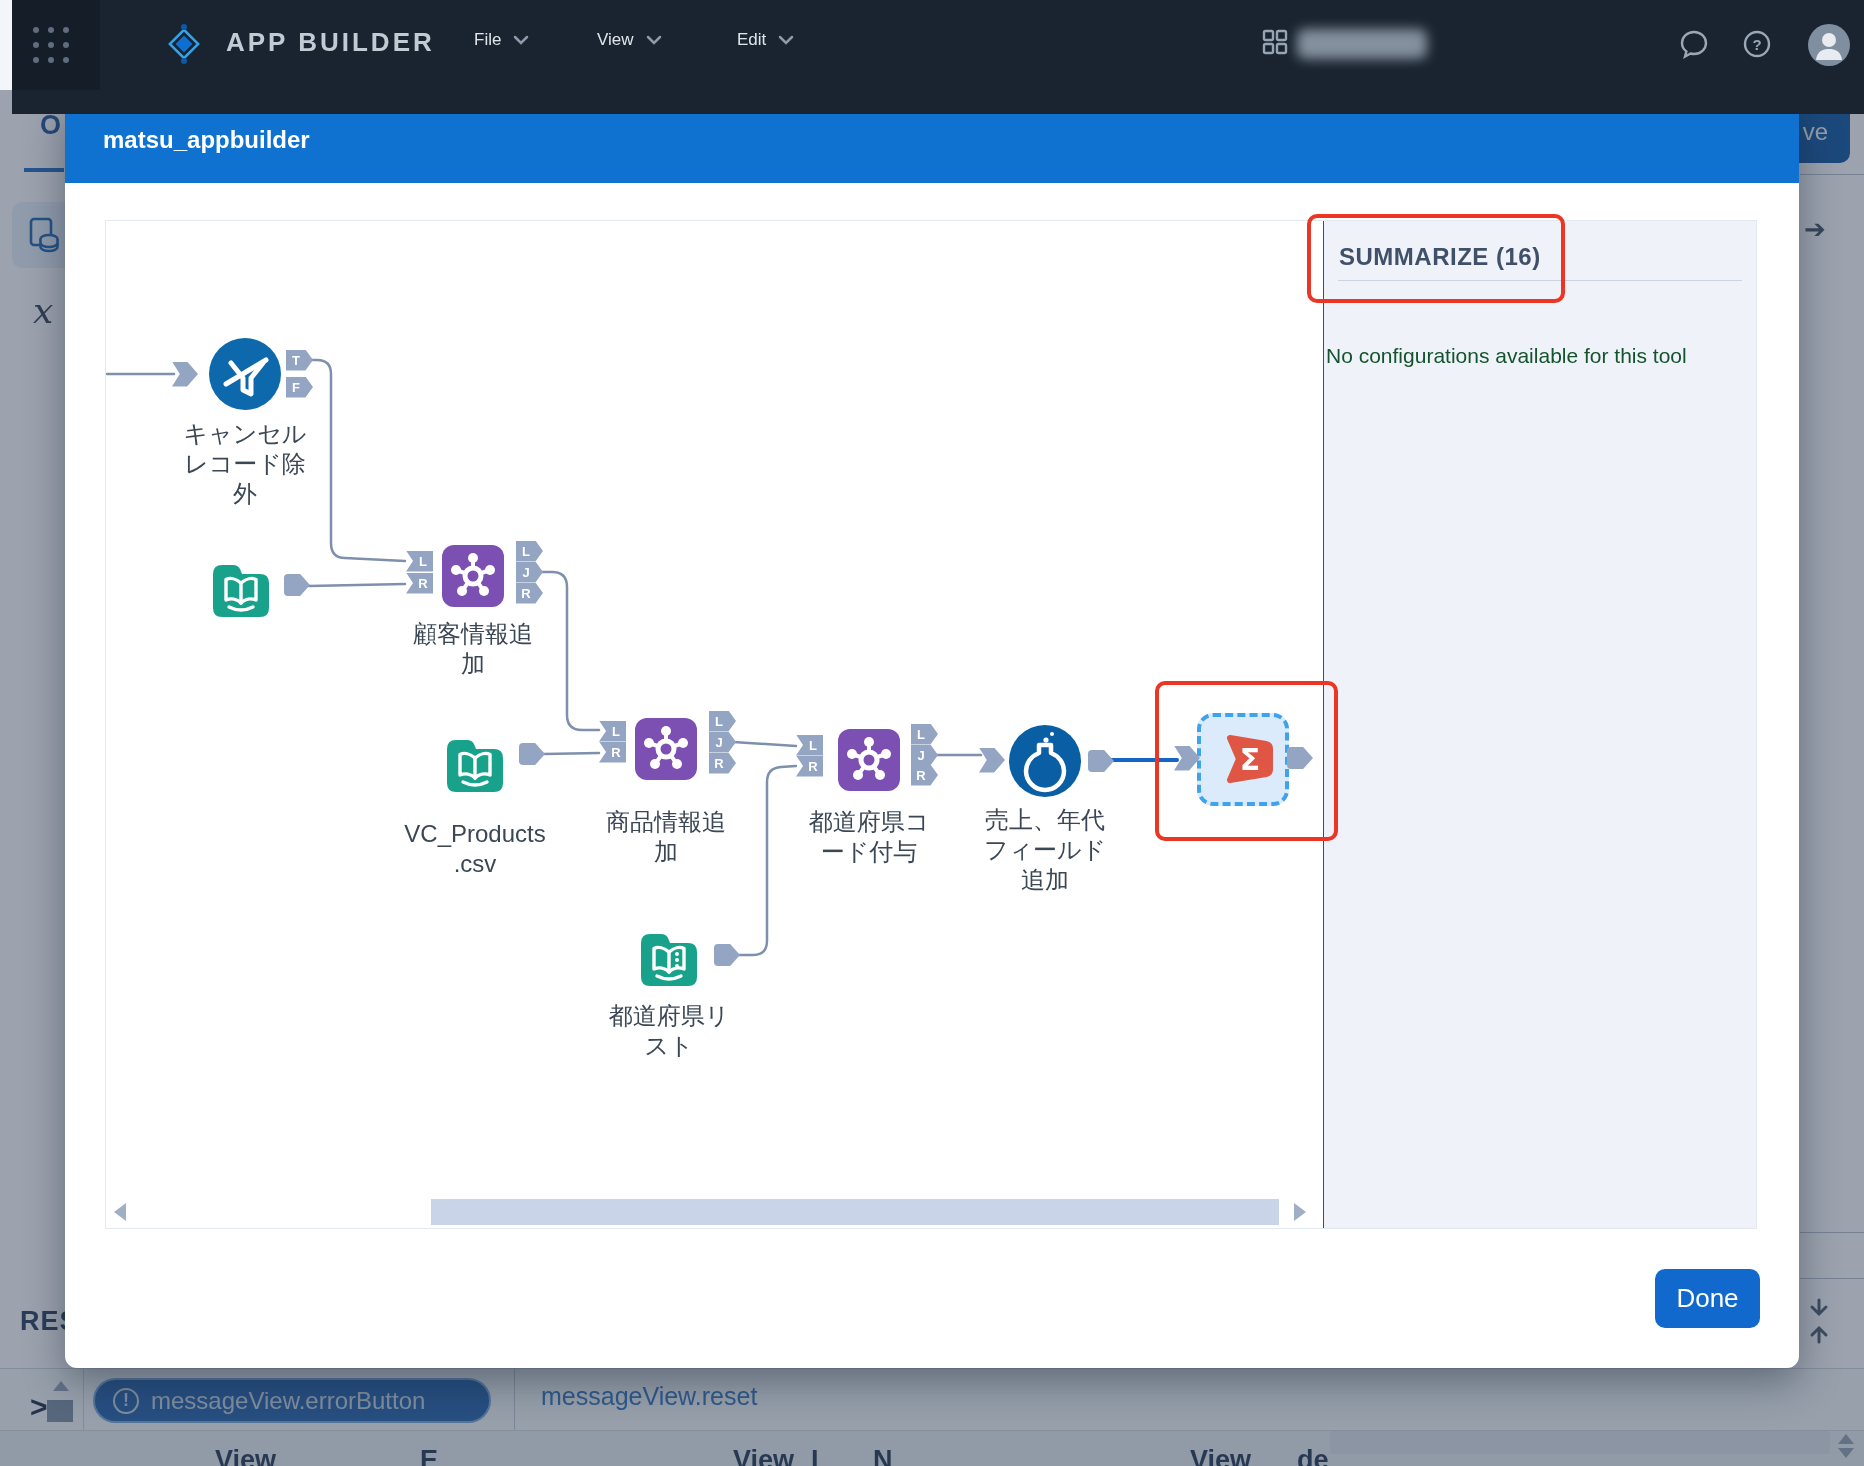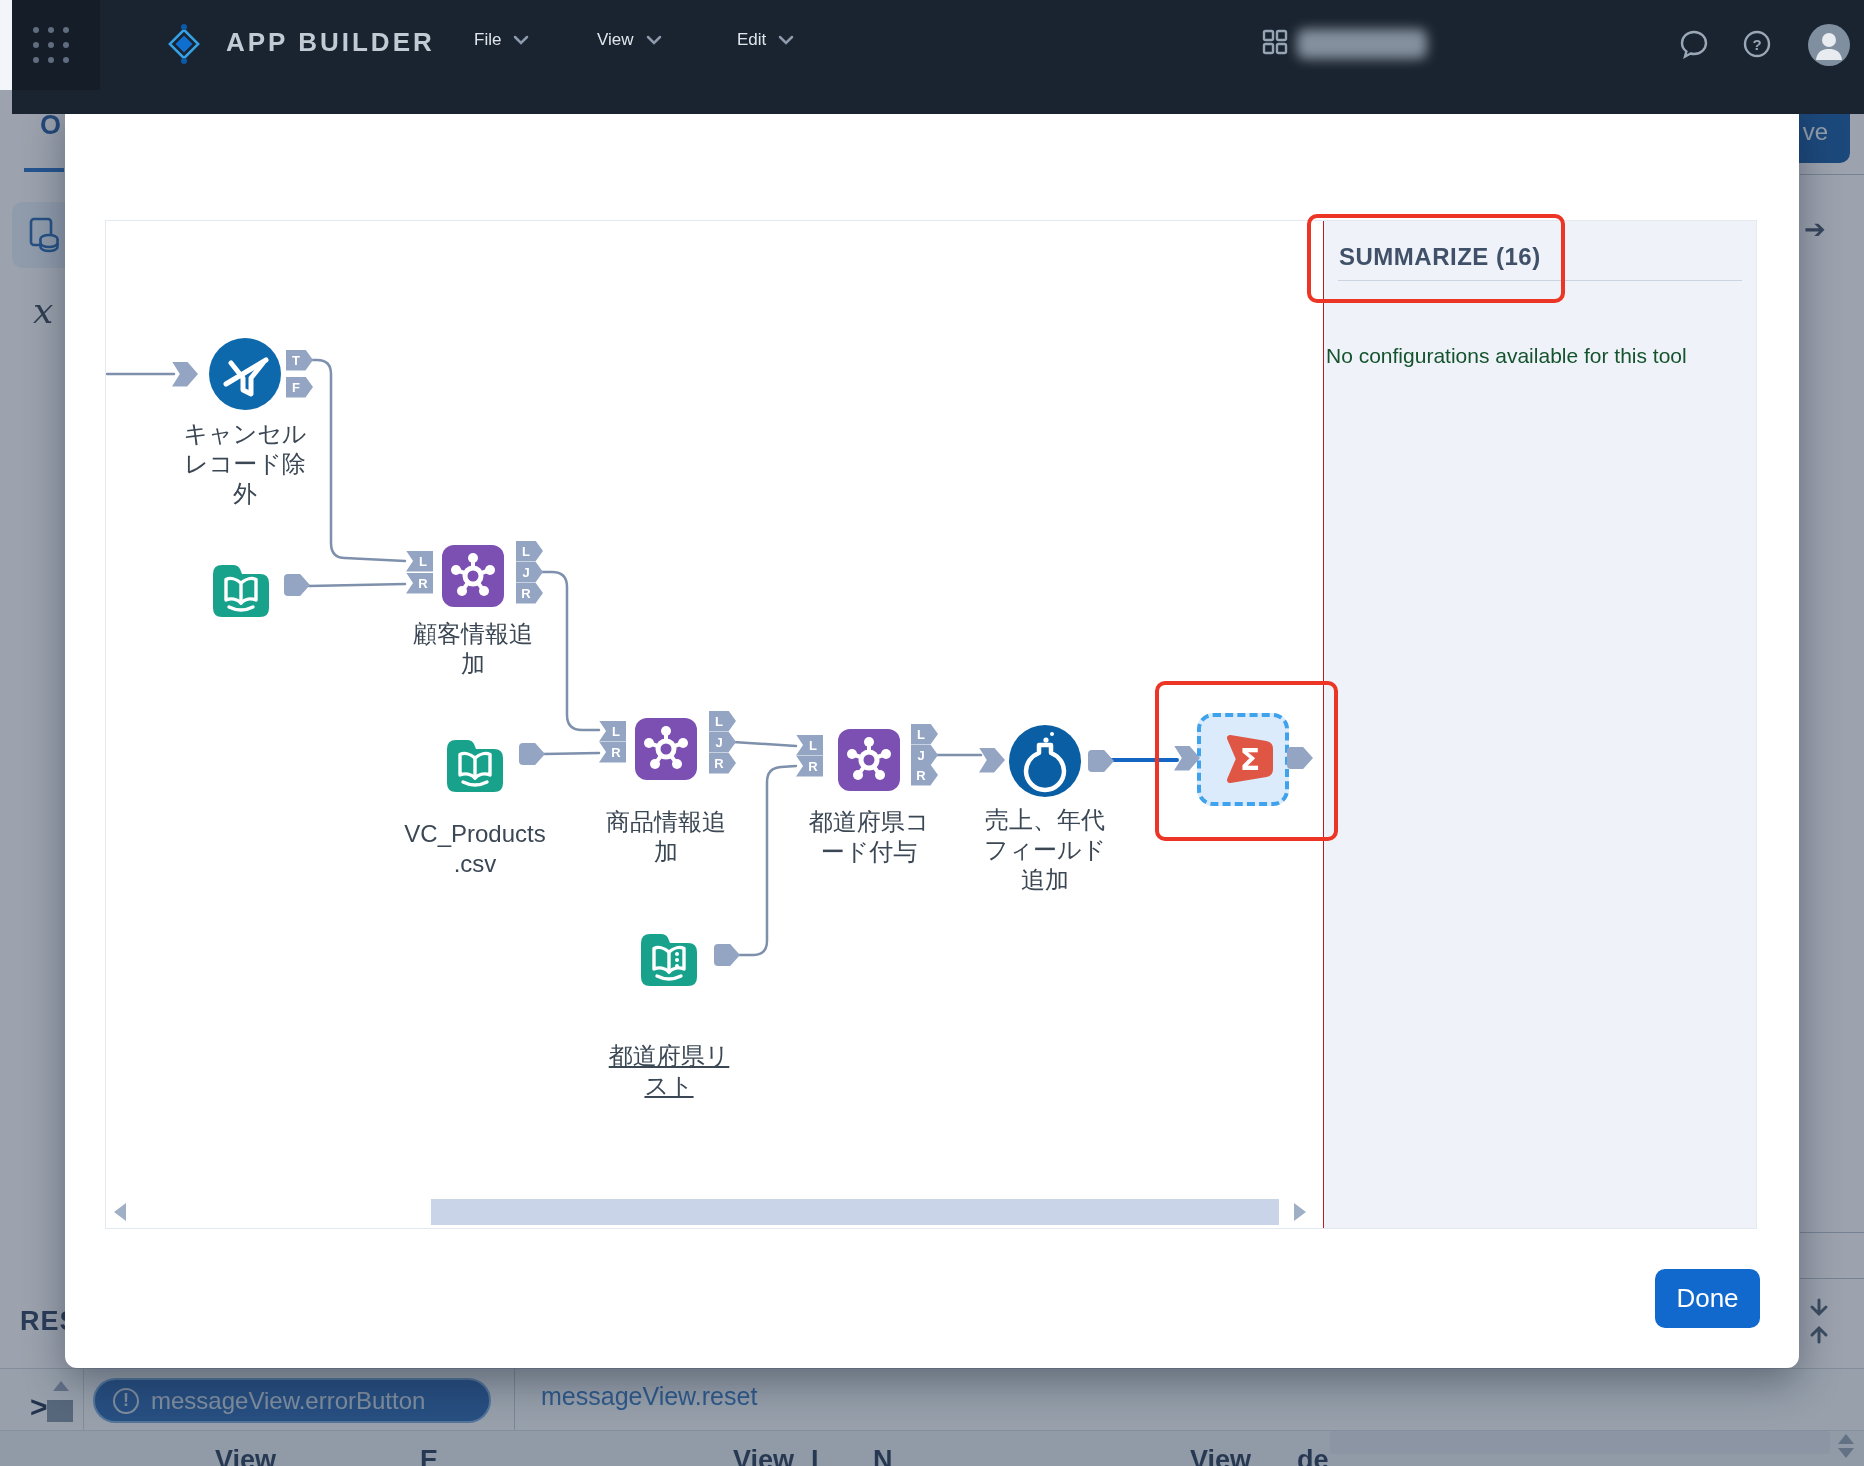--- a/index.html
+++ b/index.html
@@ -211,20 +211,23 @@
     </svg>
     <div class="avatar">
       <svg width="42" height="42" viewBox="0 0 42 42">
         <circle cx="21" cy="16" r="7" fill="#E8ECF0"></circle>
         <path d="M8 36 C9 27.5 14.5 25 21 25 C27.5 25 33 27.5 34 36 Z" fill="#E8ECF0"></path>
       </svg>
     </div>
   </div>
 
   <div class="modal">
+    <div class="modal-header">
+      <div class="modal-title">matsu_appbuilder</div>
+    </div>
 
     <div class="canvas-wrap">
       <div class="canvas" id="wf-canvas">
         <div class="htri-l"></div>
         <div class="hthumb"></div>
         <div class="htri-r"></div>
       <svg class="edge-svg" width="1217" height="1007" viewBox="105 220 1217 1007">
             <path d="M106 373 H173" fill="none" stroke="#7E90AC" stroke-width="2.5" stroke-linecap="round"></path>
             <path d="M310 359 H316 Q330 359 330 373 V542 Q330 557 344 557 L404 560" fill="none" stroke="#7E90AC" stroke-width="2.5" stroke-linecap="round"></path>
             <path d="M308 585 L404 583" fill="none" stroke="#7E90AC" stroke-width="2.5" stroke-linecap="round"></path>
@@ -372,21 +375,21 @@
       <path d="M35 31 V51"></path>
                 <path d="M23 55 Q35 61 47 55"></path>
               </g>
     <g fill="#fff">
                 <circle cx="43" cy="33" r="2"></circle>
                 <circle cx="43" cy="39" r="2"></circle>
                 <circle cx="43" cy="45" r="2"></circle>
               </g>
             </svg></div>
           <div class="anch a-out-p" style="left: 608px; top: 723px;"></div>
-          <div class="nlabel" style="left: 463px; top: 820px; text-decoration: underline;">
+          <div class="nlabel" style="left: 463px; top: 780px;">
             <div>都道府県リ</div>
             <div>スト</div>
           </div>
           <div class="selbox" style="left: 1091px; top: 491.5px;"></div>
           <div class="node" style="left: 1104px; top: 505px;"><svg width="66" height="66" viewBox="0 0 66 66">
     <path d="M20 12 L56 18 Q60 18.7 60 23 V43 Q60 47.3 56 48 L20 54 L29 33 Z" fill="#E05645" stroke="#E05645" stroke-width="6" stroke-linejoin="round"></path>
     <text x="40" y="44" text-anchor="middle" font-size="30" font-weight="bold" fill="#fff" font-family="DejaVu Sans,sans-serif">Σ</text>
             </svg></div>
           <div class="anch a-in-p" style="left: 1068px; top: 524.5px;"></div>
           <div class="anch a-out-p" style="left: 1181px; top: 526px;"></div>

